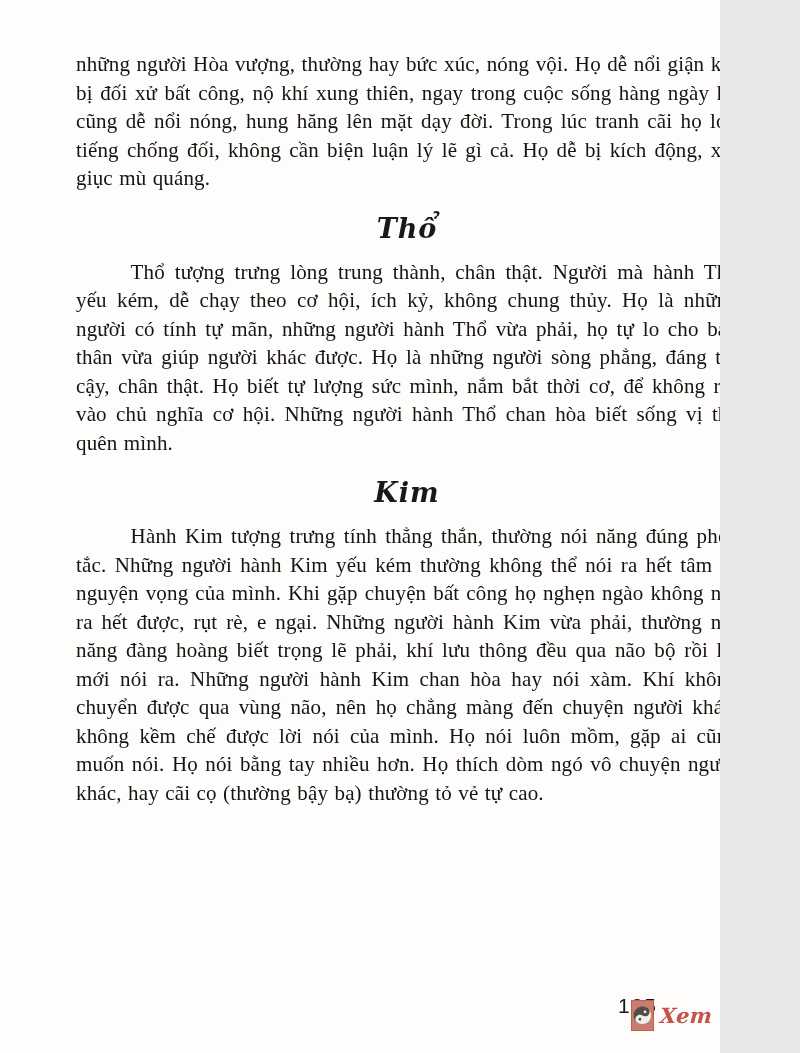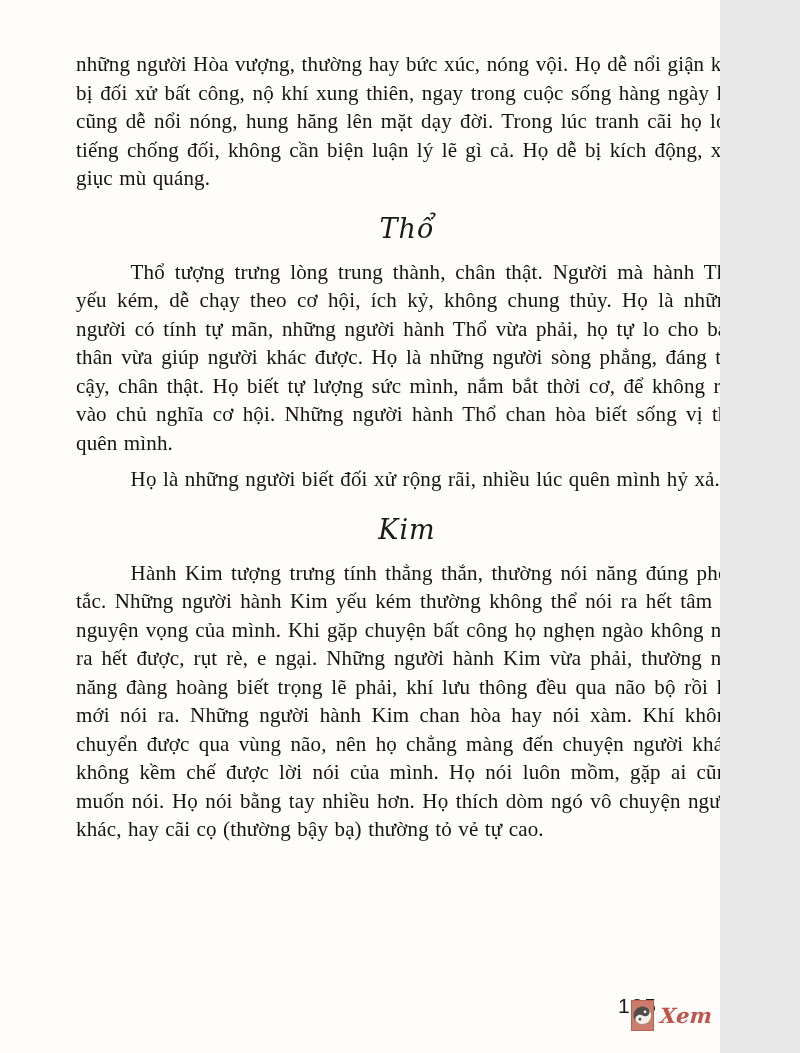--- a/index.html
+++ b/index.html
@@ -32,21 +32,21 @@
     word-spacing: 1px;
   }
   p.para.continued {
     text-indent: 0;
   }
   h2.heading {
     margin: 20px 0 14px 0;
     text-align: center;
     font-family: "DejaVu Serif", serif;
     font-style: italic;
-    font-weight: 400;
+    font-weight: 700;
     font-size: 27px;
     letter-spacing: 1px;
     color: #1b1917;
   }
   .page-number {
     position: absolute;
     top: 966px;
     left: 618px;
     font-family: "Liberation Sans", sans-serif;
     font-size: 21px;
@@ -88,21 +88,20 @@
 
 <div class="page">
 
   <div class="text-block">
     <p class="para continued">những người Hòa vượng, thường hay bức xúc, nóng vội. Họ dễ nổi giận khi bị đối xử bất công, nộ khí xung thiên, ngay trong cuộc sống hàng ngày họ cũng dễ nổi nóng, hung hăng lên mặt dạy đời. Trong lúc tranh cãi họ lớn tiếng chống đối, không cần biện luận lý lẽ gì cả. Họ dễ bị kích động, xúi giục mù quáng.</p>
 
     <h2 class="heading">Thổ</h2>
 
     <p class="para">Thổ tượng trưng lòng trung thành, chân thật. Người mà hành Thổ yếu kém, dễ chạy theo cơ hội, ích kỷ, không chung thủy. Họ là những người có tính tự mãn, những người hành Thổ vừa phải, họ tự lo cho bản thân vừa giúp người khác được. Họ là những người sòng phẳng, đáng tin cậy, chân thật. Họ biết tự lượng sức mình, nắm bắt thời cơ, để không rơi vào chủ nghĩa cơ hội. Những người hành Thổ chan hòa biết sống vị tha quên mình.</p>
 
-    <p class="para">Họ là những người biết đối xử rộng rãi, nhiều lúc quên mình hỷ xả.</p>
 
     <h2 class="heading">Kim</h2>
 
     <p class="para">Hành Kim tượng trưng tính thẳng thắn, thường nói năng đúng phép tắc. Những người hành Kim yếu kém thường không thể nói ra hết tâm tư nguyện vọng của mình. Khi gặp chuyện bất công họ nghẹn ngào không nói ra hết được, rụt rè, e ngại. Những người hành Kim vừa phải, thường nói năng đàng hoàng biết trọng lẽ phải, khí lưu thông đều qua não bộ rồi họ mới nói ra. Những người hành Kim chan hòa hay nói xàm. Khí không chuyển được qua vùng não, nên họ chẳng màng đến chuyện người khác, không kềm chế được lời nói của mình. Họ nói luôn mồm, gặp ai cũng muốn nói. Họ nói bằng tay nhiều hơn. Họ thích dòm ngó vô chuyện người khác, hay cãi cọ (thường bậy bạ) thường tỏ vẻ tự cao.</p>
   </div>
 
   <div class="page-number">185</div>
 
   <div class="watermark">
     <span class="wm-icon">

